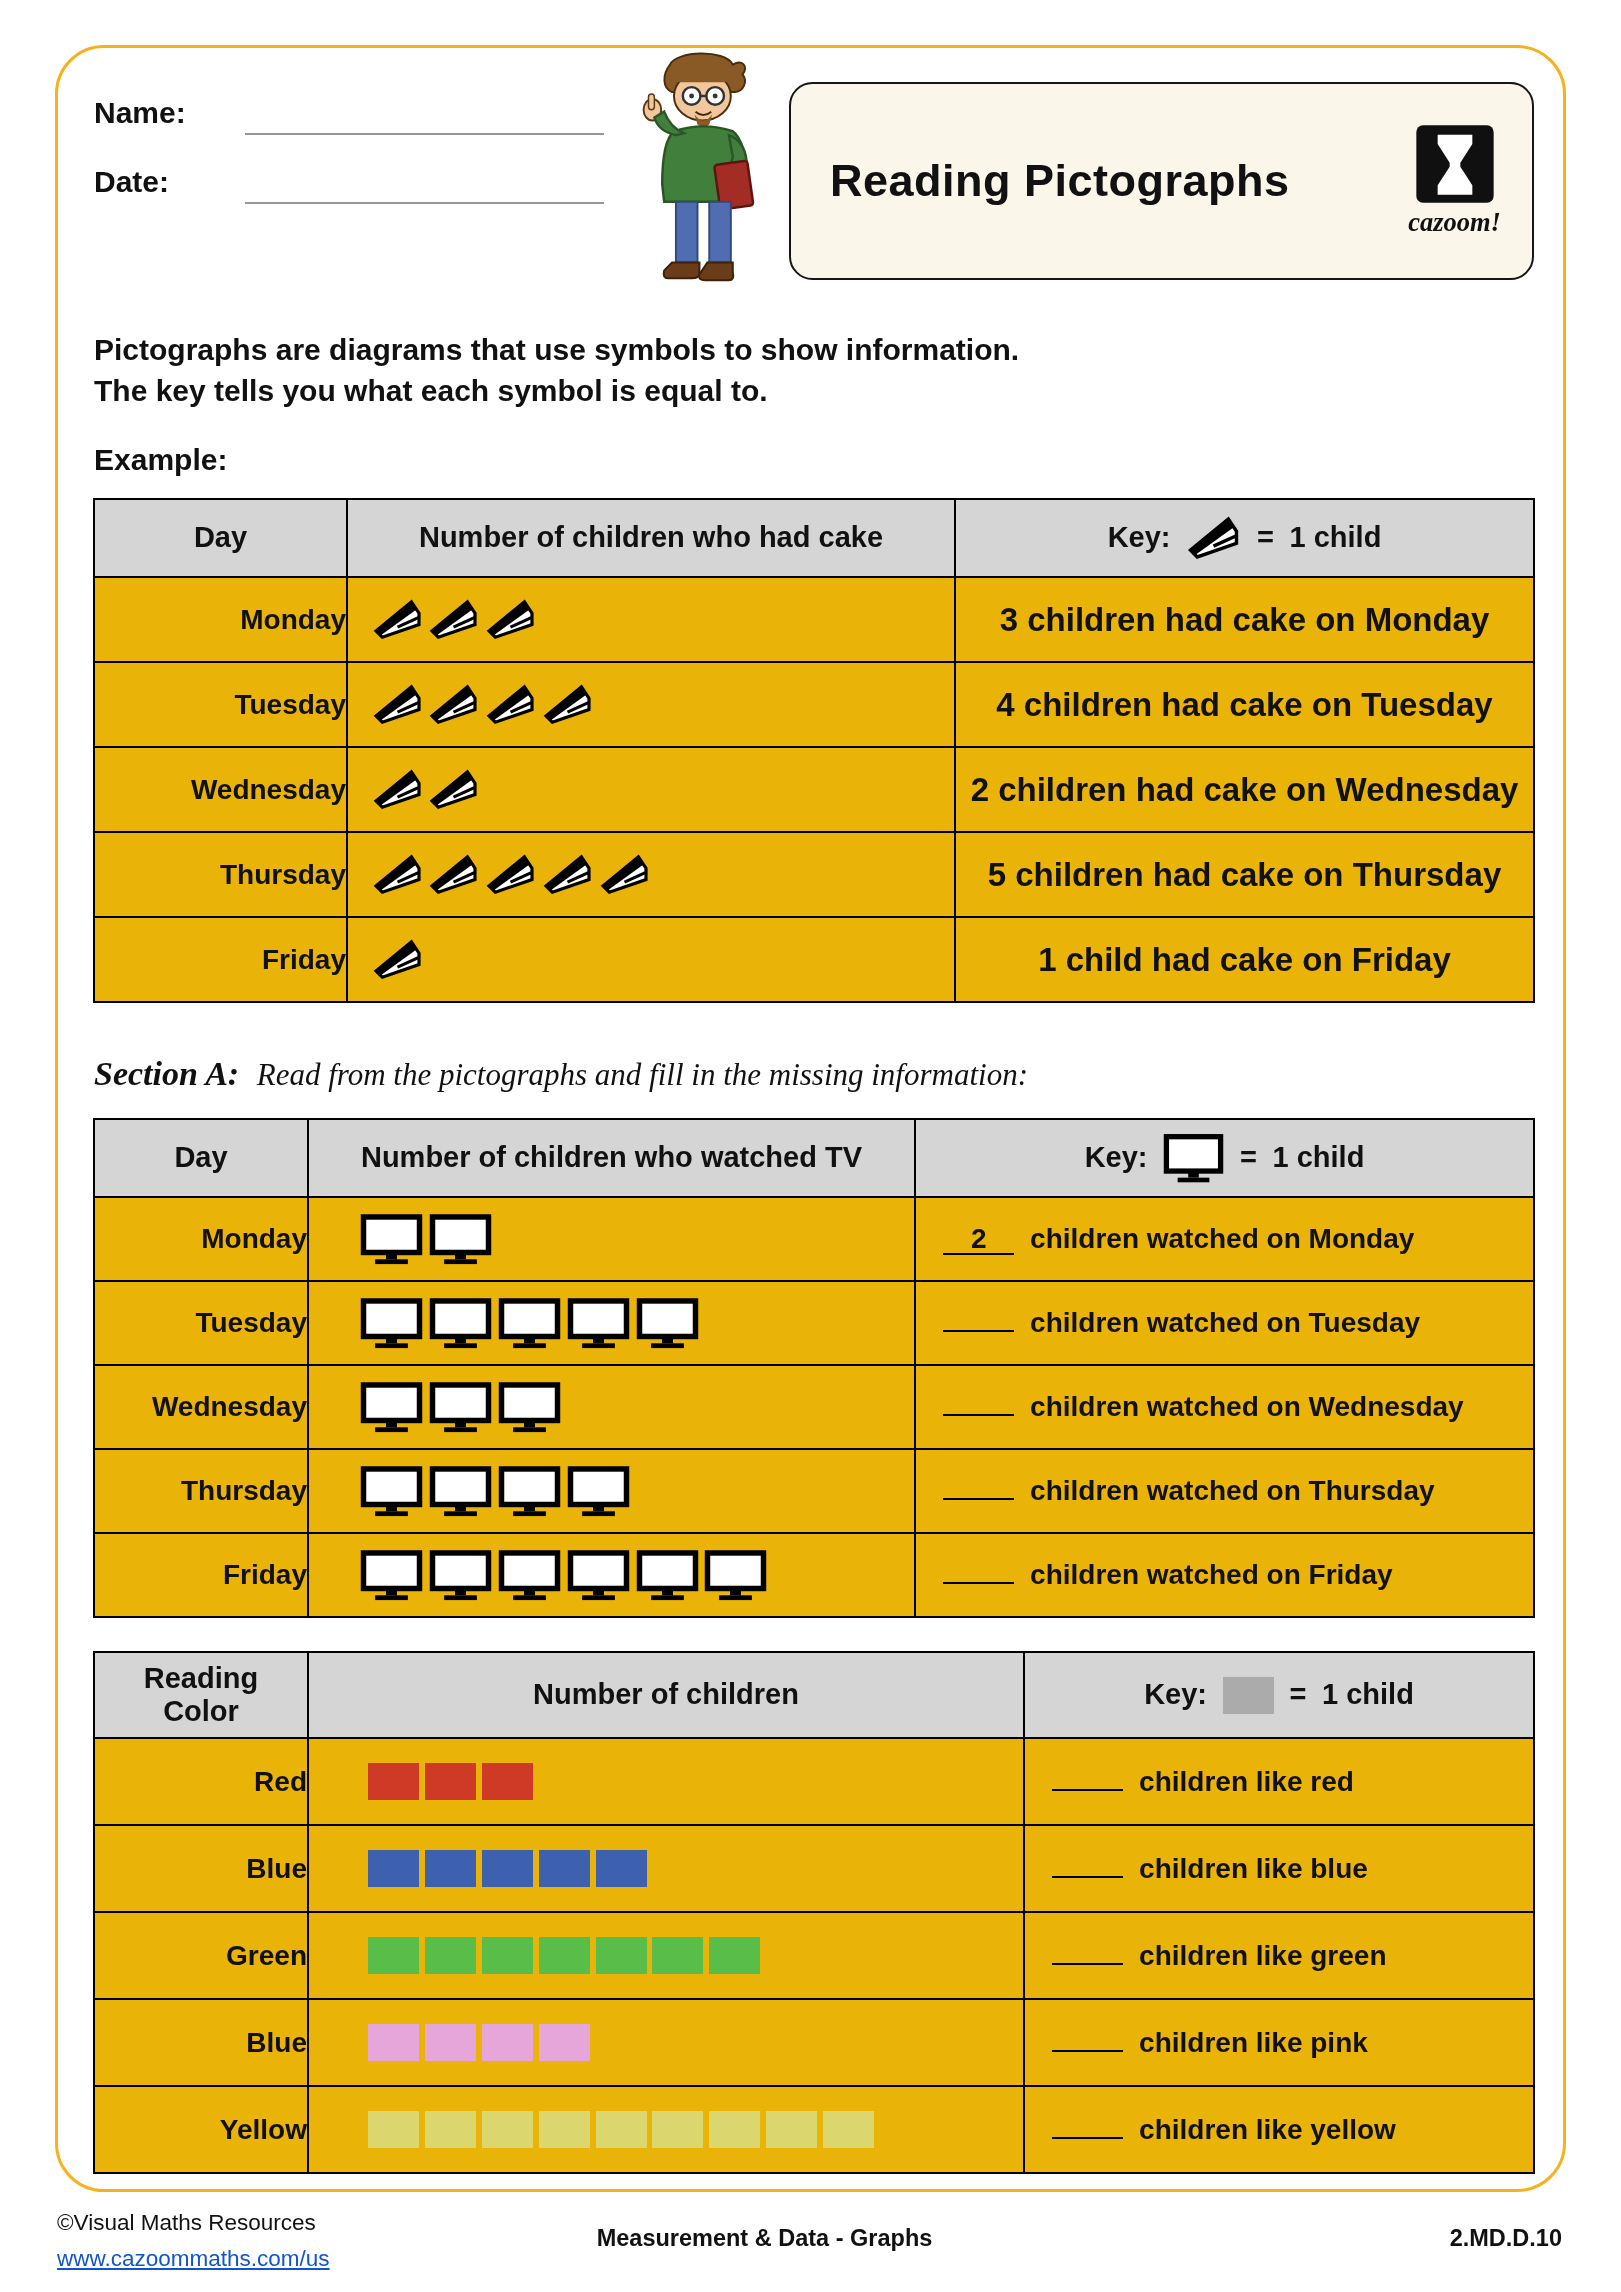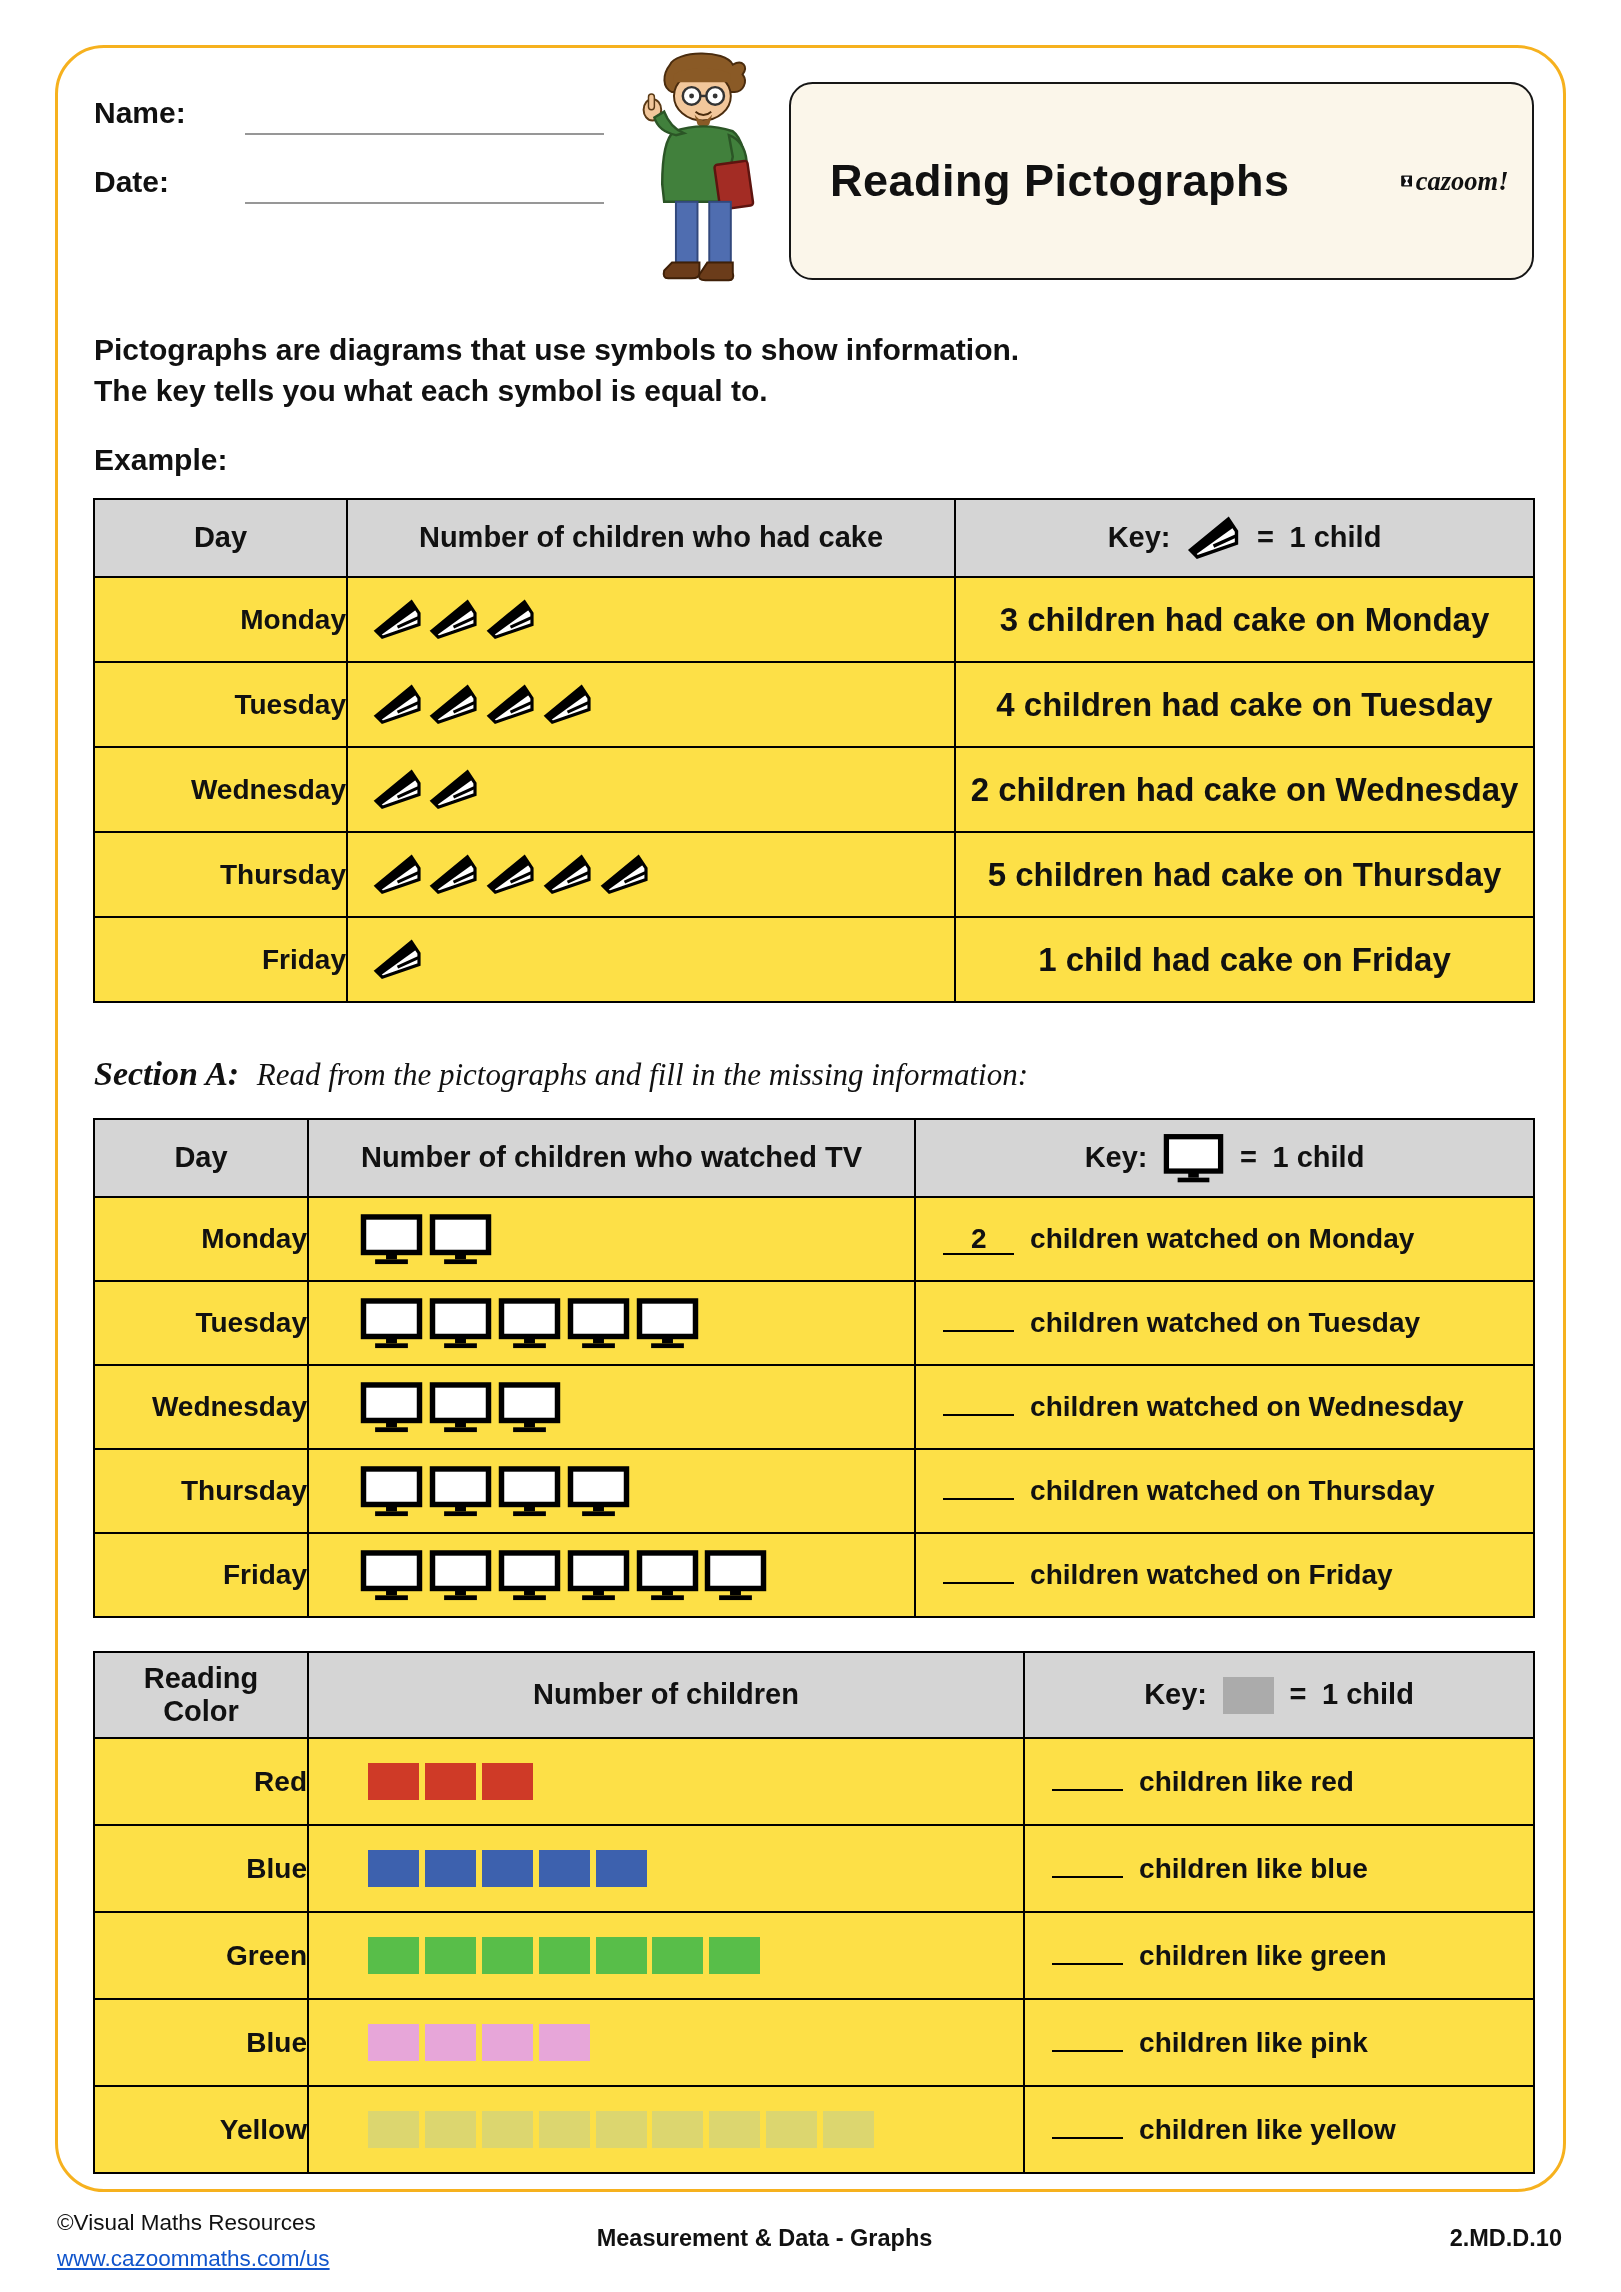--- a/index.html
+++ b/index.html
@@ -9,33 +9,33 @@
   .frame { position:absolute; left:55px; top:45px; width:1511px; height:2147px;
            border:3.9px solid var(--border,#f6b11e); border-radius:49px; }
 
   .field-label { position:absolute; font-size:30px; font-weight:bold; }
   .write-line { position:absolute; height:0; border-bottom:2.9px solid #979797; }
 
   .title-box { position:absolute; left:789px; top:82px; width:745px; height:198px;
                background:var(--title_box_bg,#fbf6ea); border:2.9px solid #161616; border-radius:23.5px;
                display:flex; align-items:center; justify-content:space-between; padding:0 23.5px 0 39px;gap:24px; }
   .title-text { font-size:45px; font-weight:bold; letter-spacing:0.5px; }
-  .logo { width:108px; display:flex; align-items:center; gap:3.9px; }
+  .logo { width:108px; display:flex; flex-direction:column; align-items:center; gap:3.9px; }
   .logo-glass { width:80px; height:80px; }
   .logo-text { font-family:"Liberation Serif", serif; font-weight:bold; font-size:26.5px; font-style:italic; }
 
   .intro { position:absolute; left:94px; font-size:30px; font-weight:bold; }
   .example-label { position:absolute; left:94px; top:443px; font-size:30px; font-weight:bold; }
 
   .section-a { position:absolute; left:94px; top:1055px; display:flex; align-items:baseline; gap:17.6px;
                font-family:"Liberation Serif", serif; }
   .section-a .sa-label { font-size:34px; font-weight:bold; font-style:italic; }
   .section-a .sa-text { font-size:31px; font-style:italic; }
 
-  table { position:absolute; border-collapse:collapse; table-layout:fixed; width:1440px; background:#fde047; }
+  table { position:absolute; border-collapse:collapse; table-layout:fixed; width:1440px; background:#eab308; }
   th, td { border:2.9px solid #000; vertical-align:middle; overflow:hidden; }
   th { background:var(--table_header_bg,#d5d5d5); font-size:29px; font-weight:bold; text-align:center; padding:0 11.8px; line-height:1.15; }
   td.day { font-size:28px; font-weight:bold; text-align:right; }
   td.pics { white-space:nowrap; }
   td.ans-center { font-size:33px; font-weight:bold; text-align:center; padding:0 7.8px; }
   td.ans-left { font-size:28px; font-weight:bold; text-align:left; padding-left:27.4px; }
 
   .ex-table  { left:93px; top:498px; }
   .ex-table  tr { height:85px; }  .ex-table  tr.head { height:78px; }
   .ex-table  td.pics { padding-left:23.5px; }

